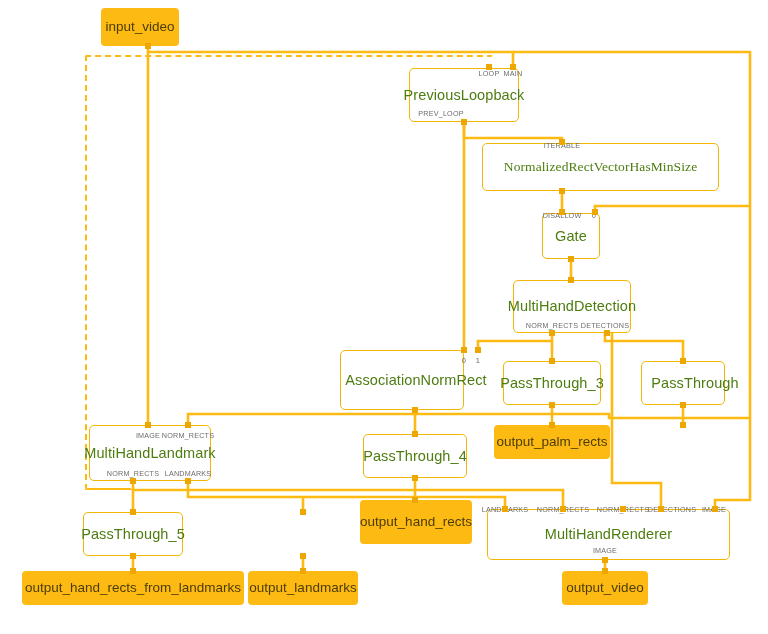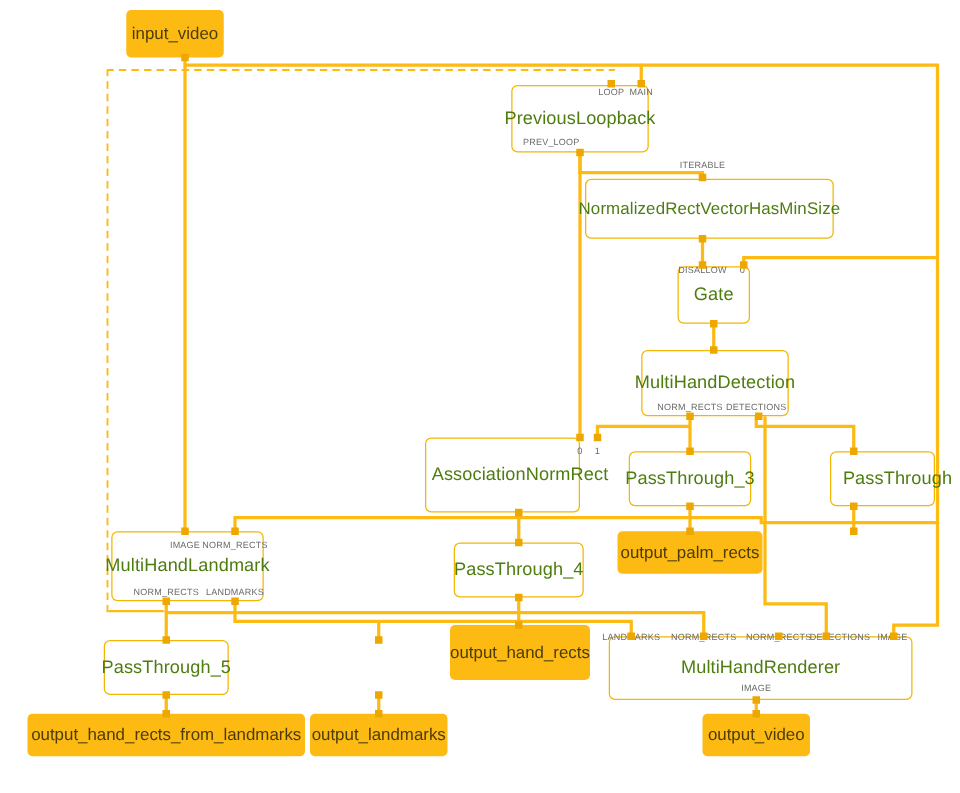--- a/index.html
+++ b/index.html
@@ -162,24 +162,24 @@
   <div class="node calc" style="left:409px; top:68px; width:110px; height:54px;">
     <span class="title">PreviousLoopback</span>
   </div>
   <div class="port" style="left:489px; top:70px;">LOOP</div>
   <div class="port" style="left:513px; top:70px;">MAIN</div>
   <div class="port" style="left:441px; top:110px;">PREV_LOOP</div>
   <div class="pin" style="left:489px; top:67px;"></div>
   <div class="pin" style="left:513px; top:67px;"></div>
   <div class="pin" style="left:464px; top:122px;"></div>
 
-  <div class="node calc" style="left:468px; top:143px; width:199px; height:48px;">
+  <div class="node calc" style="left:482px; top:143px; width:237px; height:48px;font-family:Liberation Serif, serif;">
     <span class="title" style="font-size:13.5px;">NormalizedRectVectorHasMinSize</span>
   </div>
-  <div class="port" style="left:562px; top:128px;">ITERABLE</div>
+  <div class="port" style="left:562px; top:142px;">ITERABLE</div>
   <div class="pin" style="left:562px; top:142px;"></div>
   <div class="pin" style="left:562px; top:191px;"></div>
 
   <div class="node calc" style="left:542px; top:213px; width:58px; height:46px;">
     <span class="title">Gate</span>
   </div>
   <div class="port" style="left:562px; top:212px;">DISALLOW</div>
   <div class="port num" style="left:594px; top:212px;">0</div>
   <div class="pin" style="left:562px; top:212px;"></div>
   <div class="pin" style="left:595px; top:212px;"></div>
@@ -202,21 +202,21 @@
   <div class="pin" style="left:464px; top:350px;"></div>
   <div class="pin" style="left:478px; top:350px;"></div>
   <div class="pin" style="left:415px; top:410px;"></div>
 
   <div class="node calc" style="left:503px; top:361px; width:98px; height:44px;">
     <span class="title">PassThrough_3</span>
   </div>
   <div class="pin" style="left:552px; top:361px;"></div>
   <div class="pin" style="left:552px; top:405px;"></div>
 
-  <div class="node calc" style="left:664px; top:361px; width:84px; height:44px;padding-left:24px;">
+  <div class="node calc" style="left:641px; top:361px; width:84px; height:44px;padding-left:24px;">
     <span class="title">PassThrough</span>
   </div>
   <div class="pin" style="left:683px; top:361px;"></div>
   <div class="pin" style="left:683px; top:405px;"></div>
 
   <div class="node calc" style="left:89px; top:425px; width:122px; height:56px;">
     <span class="title">MultiHandLandmark</span>
   </div>
   <div class="port" style="left:148px; top:432px;">IMAGE</div>
   <div class="port" style="left:188px; top:432px;">NORM_RECTS</div>

